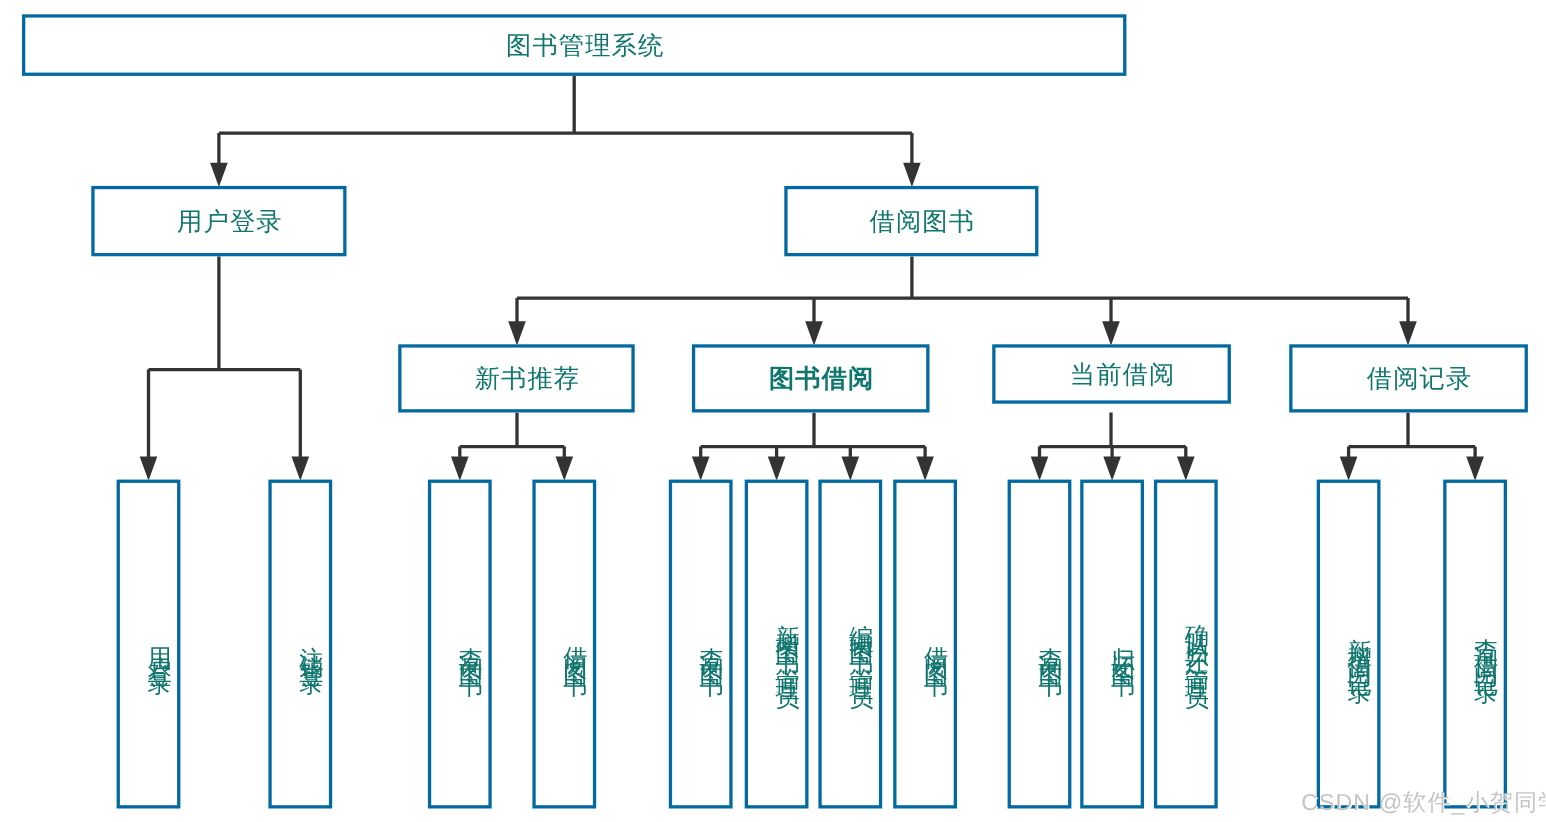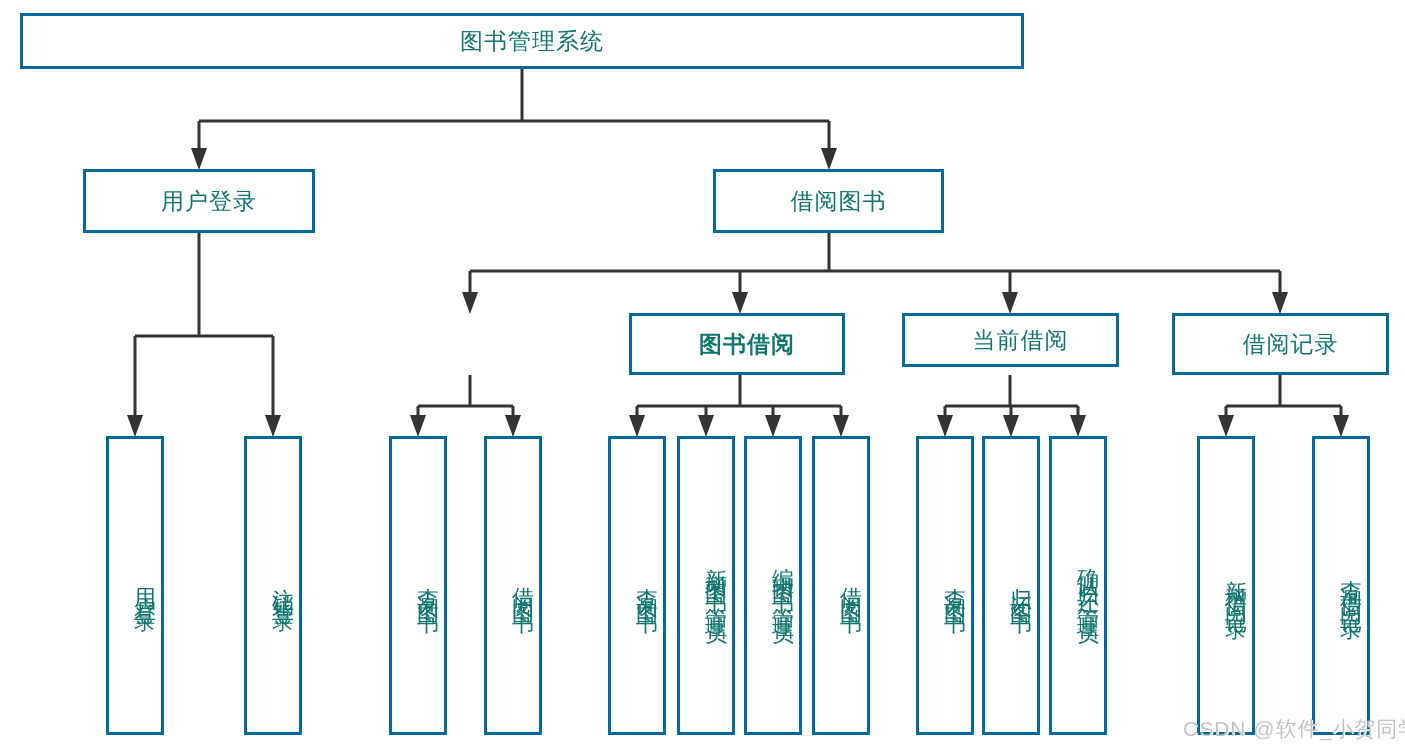--- a/index.html
+++ b/index.html
@@ -103,20 +103,21 @@
       <polygon points="1218,415 1234,415 1226,437" fill="#333333"></polygon>
       <polygon points="1333,415 1349,415 1341,437" fill="#333333"></polygon>
     </g>
   </svg>
 
   <div class="node" style="left:20px; top:13px; width:1004px; height:56px;">图书管理系统</div>
 
   <div class="node" style="left:83px; top:169px; width:232px; height:64px;">用户登录</div>
   <div class="node" style="left:713px; top:169px; width:231px; height:64px;">借阅图书</div>
 
+  <div class="node" style="left:362px; top:313px; width:215px; height:62px;">新书推荐</div>
   <div class="node" style="left:629px; top:313px; width:216px; height:62px;font-weight:bold;">图书借阅</div>
   <div class="node" style="left:902px; top:313px; width:217px; height:54px;">当前借阅</div>
   <div class="node" style="left:1172px; top:313px; width:217px; height:62px;">借阅记录</div>
 
   <div class="node leaf" style="left:106px; top:436px; width:58px; height:299px;">用户登录</div>
   <div class="node leaf" style="left:244px; top:436px; width:58px; height:299px;">注销登录</div>
 
   <div class="node leaf" style="left:389px; top:436px; width:58px; height:299px;">查询图书</div>
   <div class="node leaf" style="left:484px; top:436px; width:58px; height:299px;">借阅图书</div>
 

